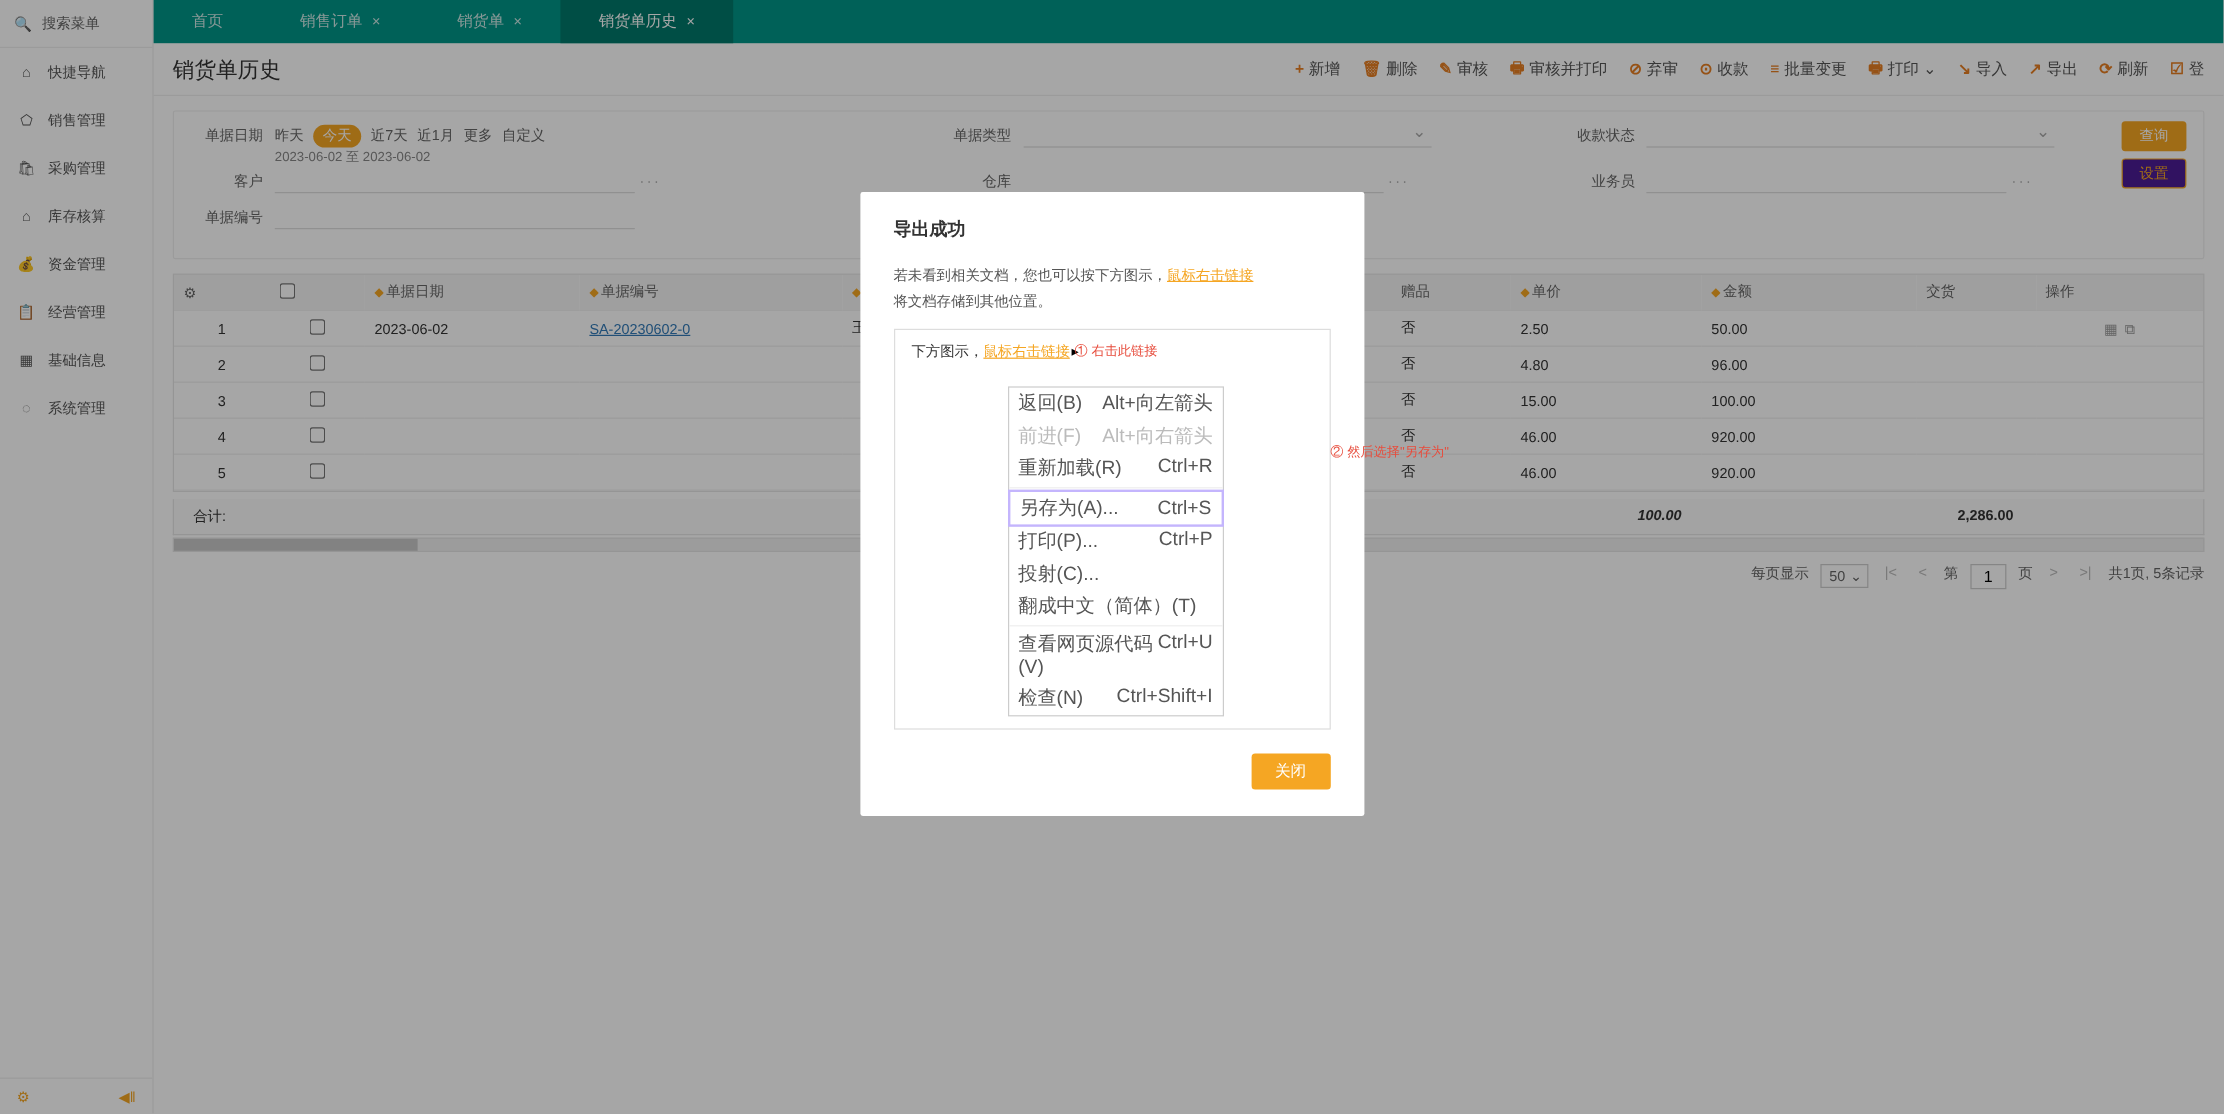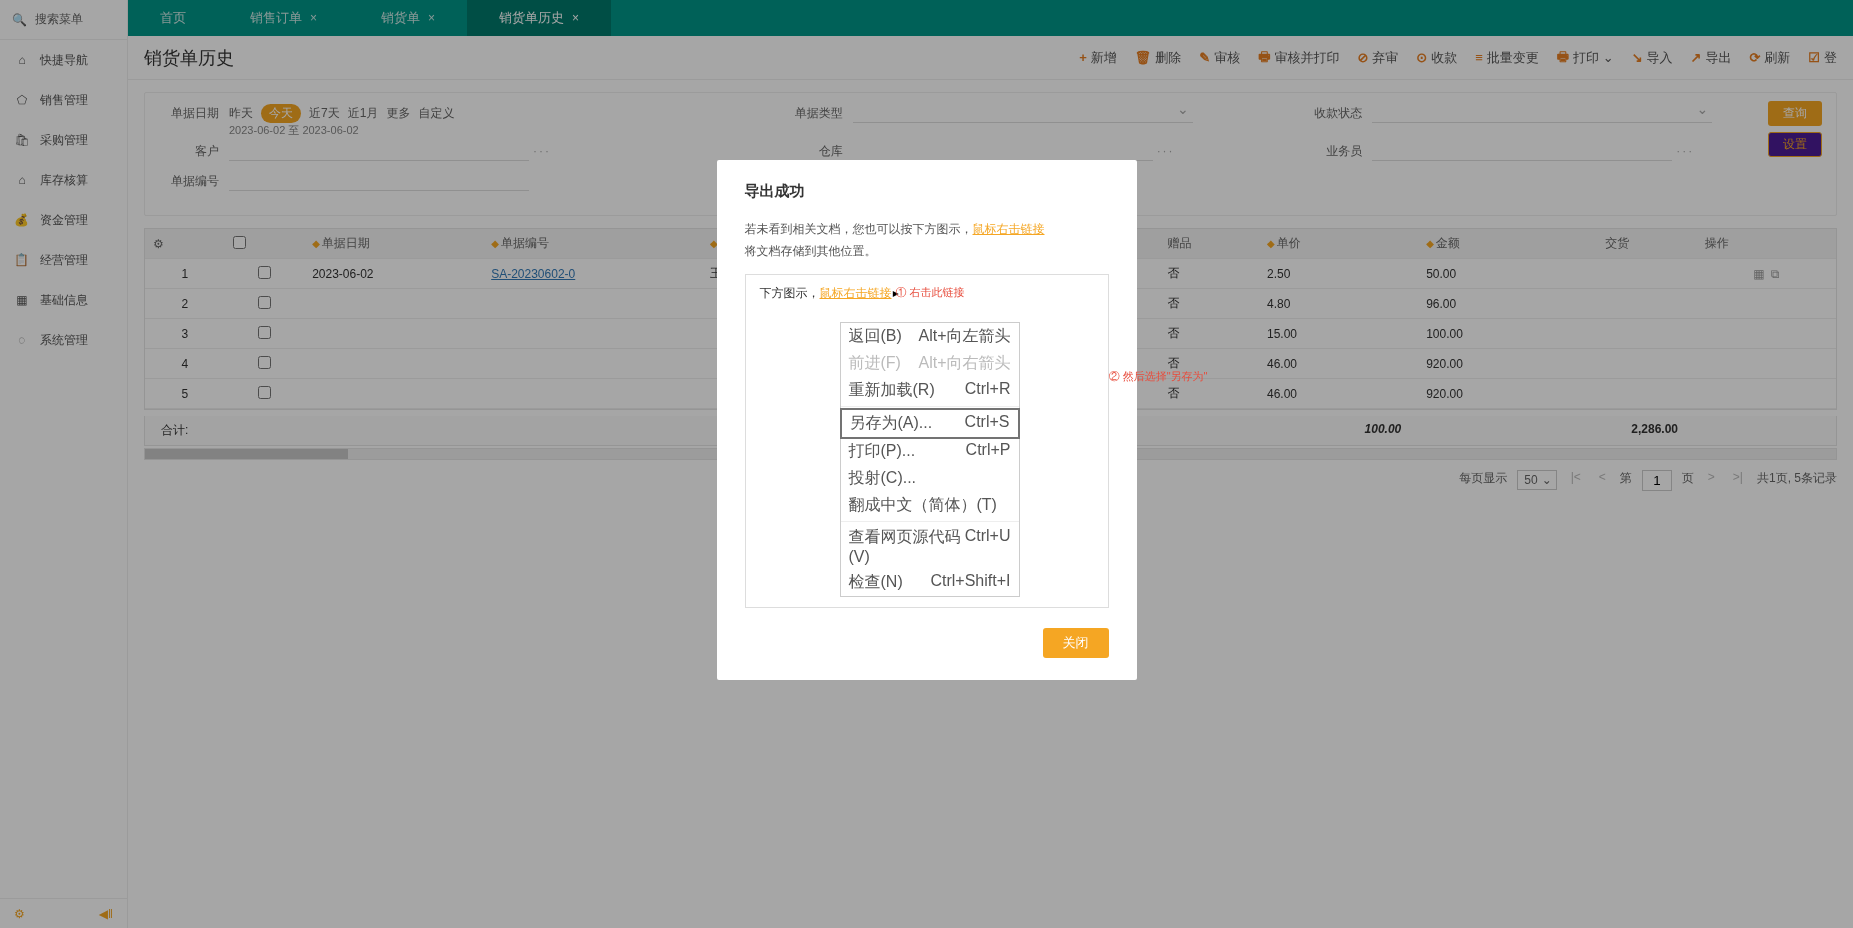--- a/index.html
+++ b/index.html
@@ -80,21 +80,21 @@
 .modal-desc { font-size: 12px; color: #555; line-height: 1.8; margin-bottom: 12px; }
 .modal-desc .hl { color: #f5a623; text-decoration: underline; }
 .instr-img { border: 1px solid #ddd; padding: 10px 14px; margin-bottom: 20px; position: relative; font-size: 12px; }
 .instr-header { margin-bottom: 20px; }
 .instr-header .hl { color: #f5a623; text-decoration: underline; }
 .callout1 { position: absolute; top: 10px; left: 150px; color: #e74c3c; font-size: 11px; }
 .callout2 { position: absolute; top: 94px; right: -100px; color: #e74c3c; font-size: 11px; }
 .ctx-menu { border: 1px solid #ccc; width: 180px; margin-left: 80px; background: #fff; font-size: 16px; }
 .ctx-row { display: flex; justify-content: space-between; padding: 3px 8px; color: #555; }
 .ctx-row.disabled { color: #bbb; }
-.ctx-row.hl-row { border: 2px solid #737373; margin: -1px; }
+.ctx-row.hl-row { border: 2px solid #c4b5fd; margin: -1px; align-items: center; }
 .ctx-sep { border-top: 1px solid #eee; margin: 2px 0; }
 .modal-actions { text-align: right; }
 .modal-close { background: #f5a623; color: #fff; border: none; padding: 6px 20px; border-radius: 3px; cursor: pointer; font-size: 13px; }
 
 
 .w40{width:40px}.w90{width:90px}.w110{width:110px}.w80{width:80px}.w70{width:70px}.w50{width:50px}
 </style>
 </head>
 <body>
 

